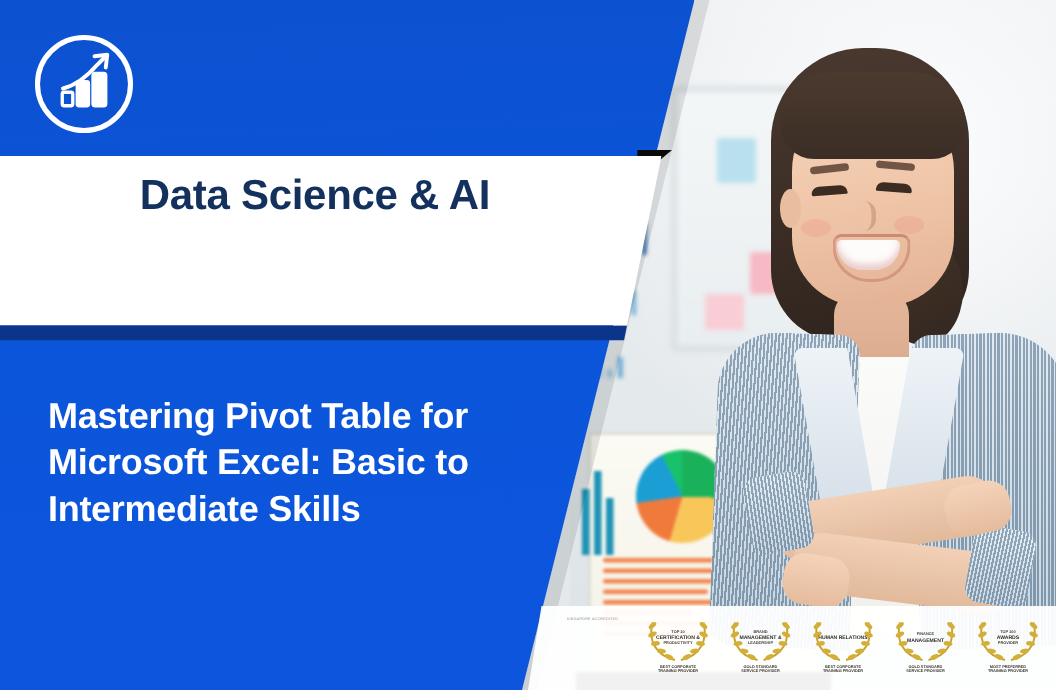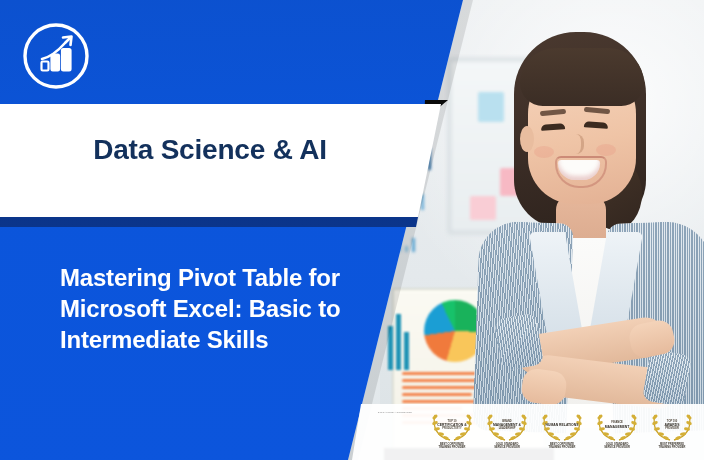--- a/index.html
+++ b/index.html
@@ -265,32 +265,32 @@
   .banner-text {
     position: absolute;
     left: 0; top: 112px; width: 420px;
     text-align: center;
     color: #13315c;
     font-weight: bold;
     font-size: 28px;
     line-height: 1.32;
     letter-spacing: -0.2px;
   }
-  .banner-text .l2 { display: block; margin-top: 20px; }
+  .banner-text .l2 { display: block; }
 
   
   .logo {
     position: absolute;
     left: 21px; top: 21px; width: 70px; height: 70px;
   }
 
   
   .subtitle {
     position: absolute;
-    left: 60px; top: 262px; width: 330px;
+    left: 32px; top: 262px; width: 330px;
     color: #ffffff;
     font-weight: bold;
     font-size: 24px;
     line-height: 1.30;
     letter-spacing: -0.2px;
   }
 
   
   .awards-bar {
     position: absolute;

